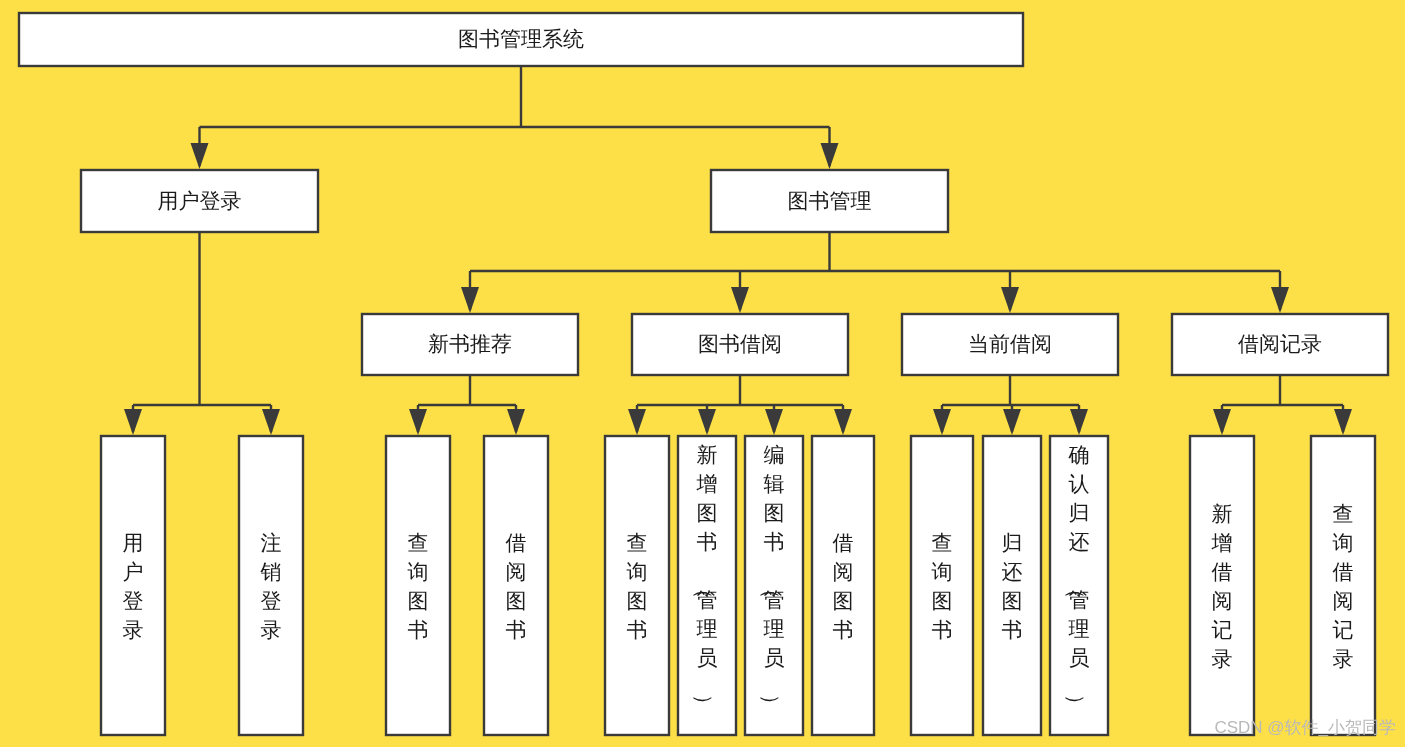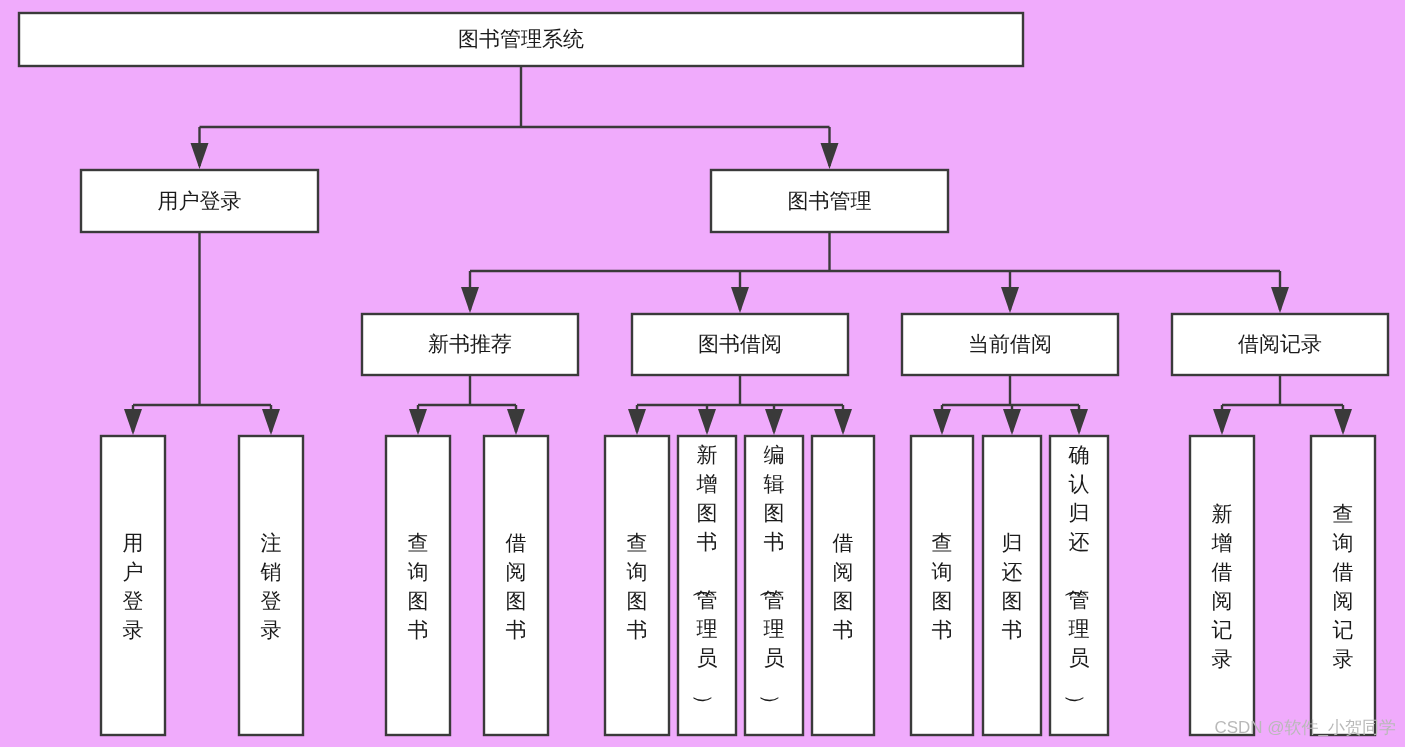--- a/index.html
+++ b/index.html
@@ -8,21 +8,21 @@
     padding: 0;
     background: #ffffff;
   }
   body {
     font-family: "Liberation Sans", "DejaVu Sans", sans-serif;
   }
   #diagram-root {
     position: relative;
     width: 1405px;
     height: 747px;
-    background: #f0abfc;
+    background: #fde047;
     overflow: hidden;
   }
   svg.diagram-canvas {
     position: absolute;
     left: 0;
     top: 0;
     width: 1405px;
     height: 747px;
     display: block;
   }

